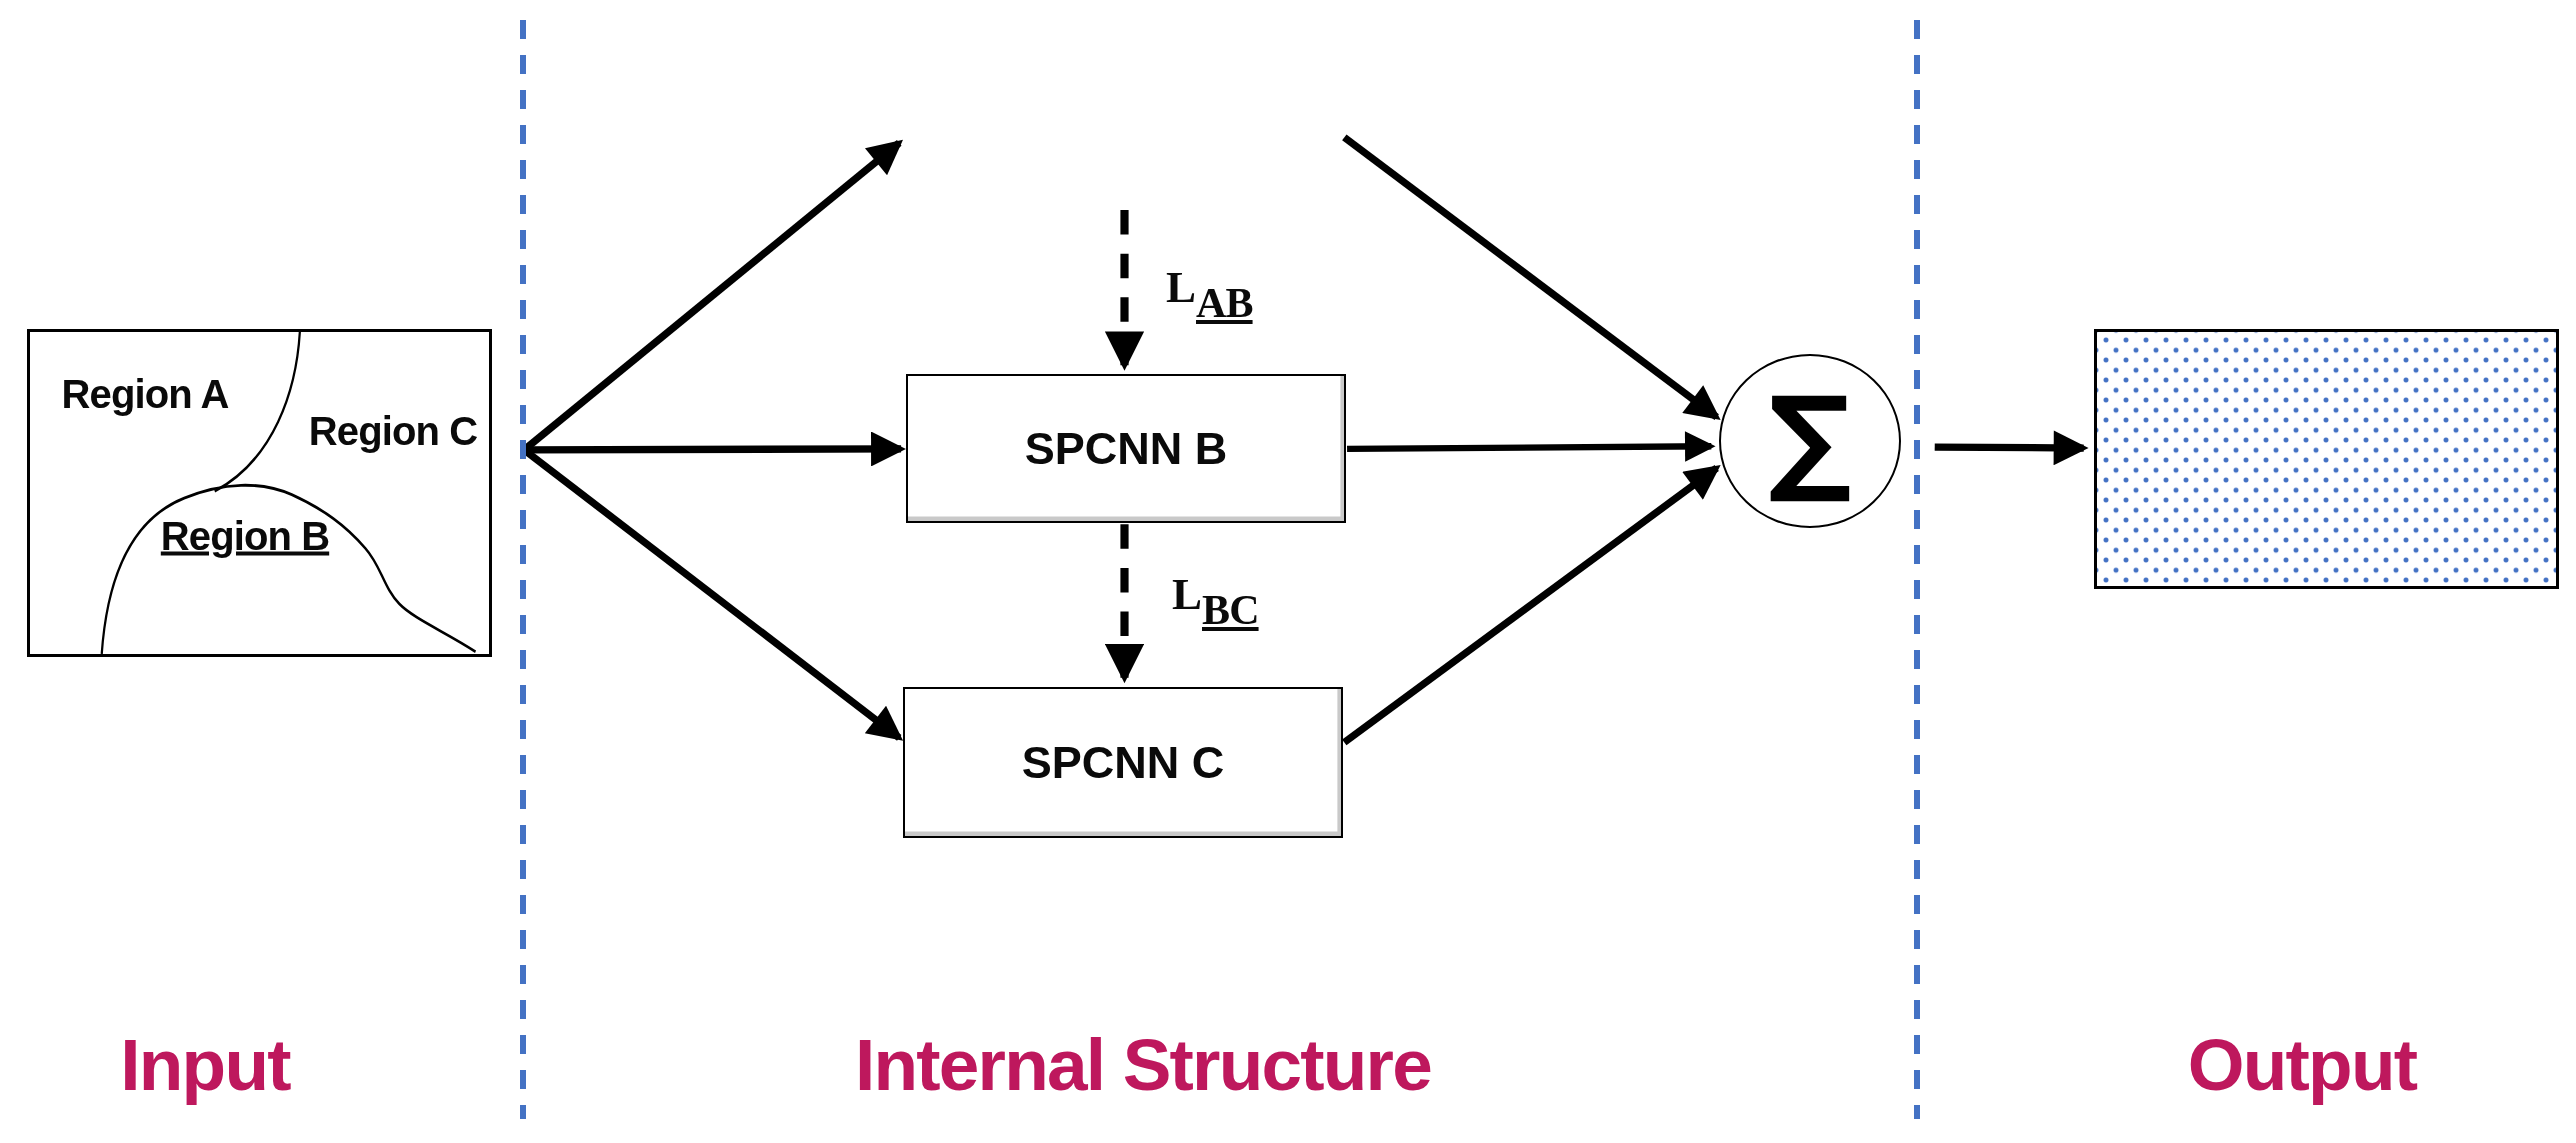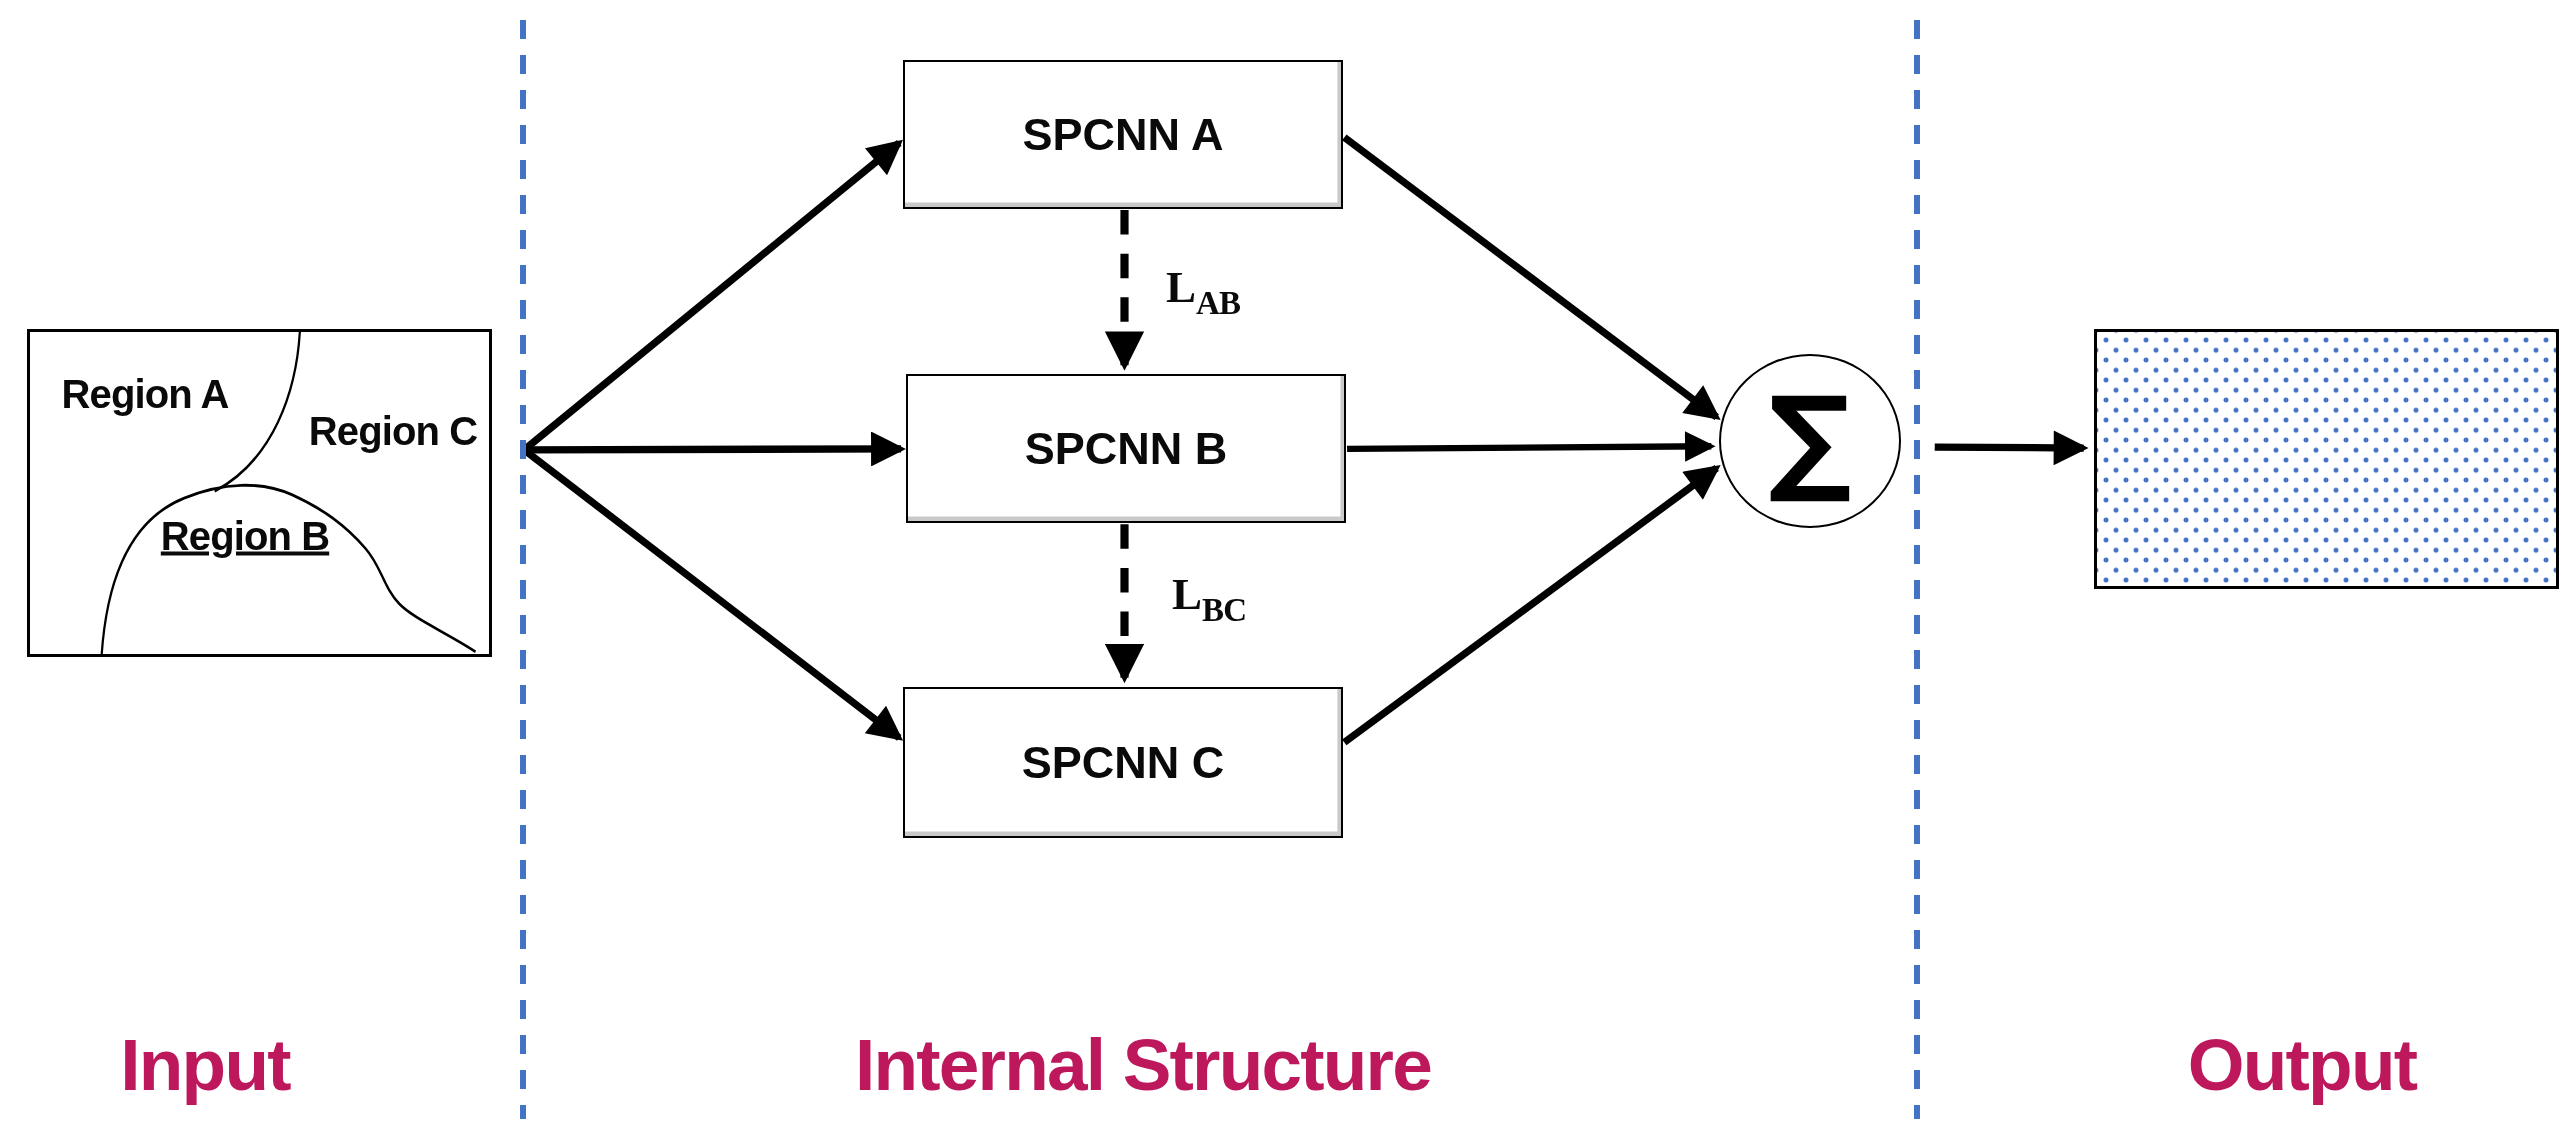--- a/index.html
+++ b/index.html
@@ -48,21 +48,21 @@
   .node-c{left:903px;top:687px;height:151px;}
   .node-label{font-size:45px;font-weight:bold;color:#0a0a0a;letter-spacing:0px;}
 
   
   .loss-label{
     position:absolute;
     font-family:"Liberation Serif", serif;
     font-weight:bold;color:#0a0a0a;
     font-size:45px;line-height:1;white-space:nowrap;
   }
-  .loss-label sub{font-size:33px;line-height:1;vertical-align:-0.35em;letter-spacing:-0.9px;}
+  .loss-label sub{font-size:42px;line-height:1;vertical-align:-0.35em;letter-spacing:-0.9px;text-decoration:underline;}
   .loss-ab{left:1166px;top:265px;}
   .loss-bc{left:1172px;top:572px;}
 
   
   .sum-circle{
     position:absolute;left:1719px;top:354px;width:182px;height:174px;
     border:2.7px solid #000;border-radius:50%;background:#fff;box-sizing:border-box;
     display:flex;align-items:center;justify-content:center;
   }
   .sum-symbol{
@@ -123,23 +123,20 @@
   <div class="input-box">
     <svg class="region-curves" viewBox="0 0 512 283" xmlns="http://www.w3.org/2000/svg" preserveAspectRatio="none">
       <path d="M301 0 C297 52 272 112 206 140" stroke="#000" stroke-width="2.5" fill="none"></path>
       <path d="M80 283 C86 216 112 165 172 146 C215 132 258 131 292 143 C328 156 352 170 374 190 C392 206 394 224 412 239 C428 252 464 264 497 281" stroke="#000" stroke-width="2.5" fill="none"></path>
     </svg>
     <div class="region-label region-a">Region A</div>
     <div class="region-label region-c">Region C</div>
     <div class="region-label region-b">Region B</div>
   </div>
 
-  <div class="node-box node-a">
-    <span class="node-label">SPCNN A</span>
-  </div>
   <div class="node-box node-b">
     <span class="node-label">SPCNN B</span>
   </div>
   <div class="node-box node-c">
     <span class="node-label">SPCNN C</span>
   </div>
 
   <div class="loss-label loss-ab"><span>L</span><sub>AB</sub></div>
   <div class="loss-label loss-bc"><span>L</span><sub>BC</sub></div>
 

